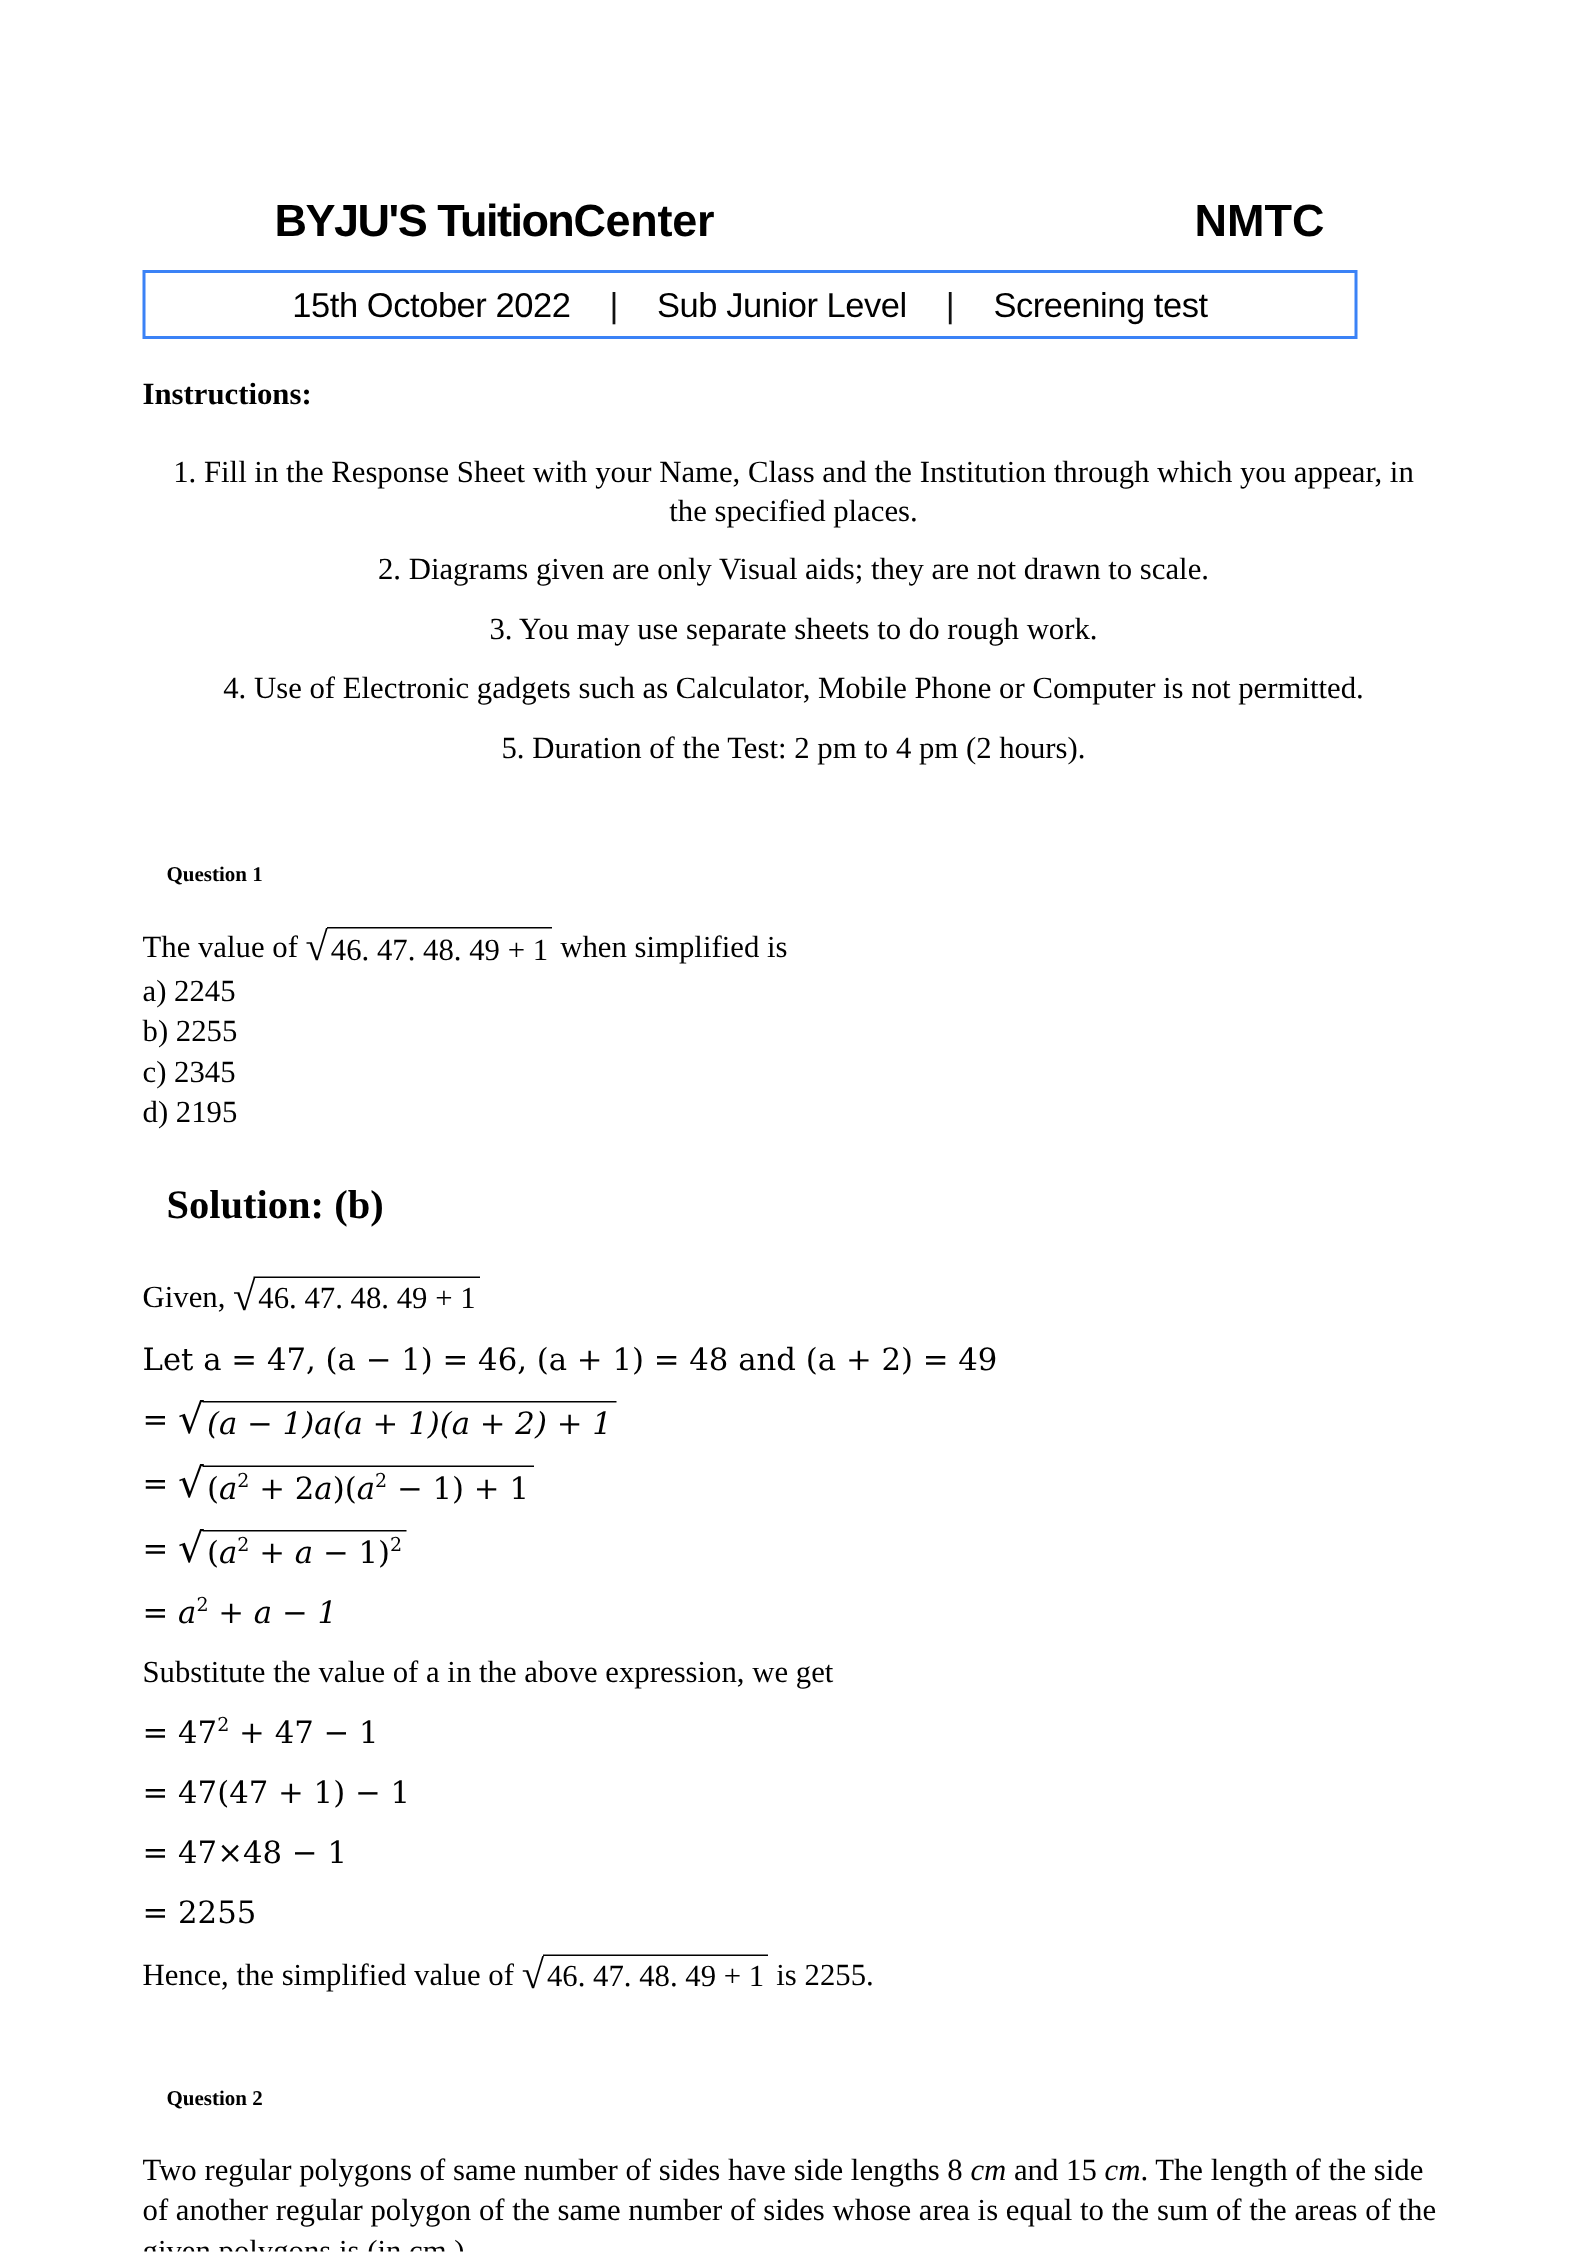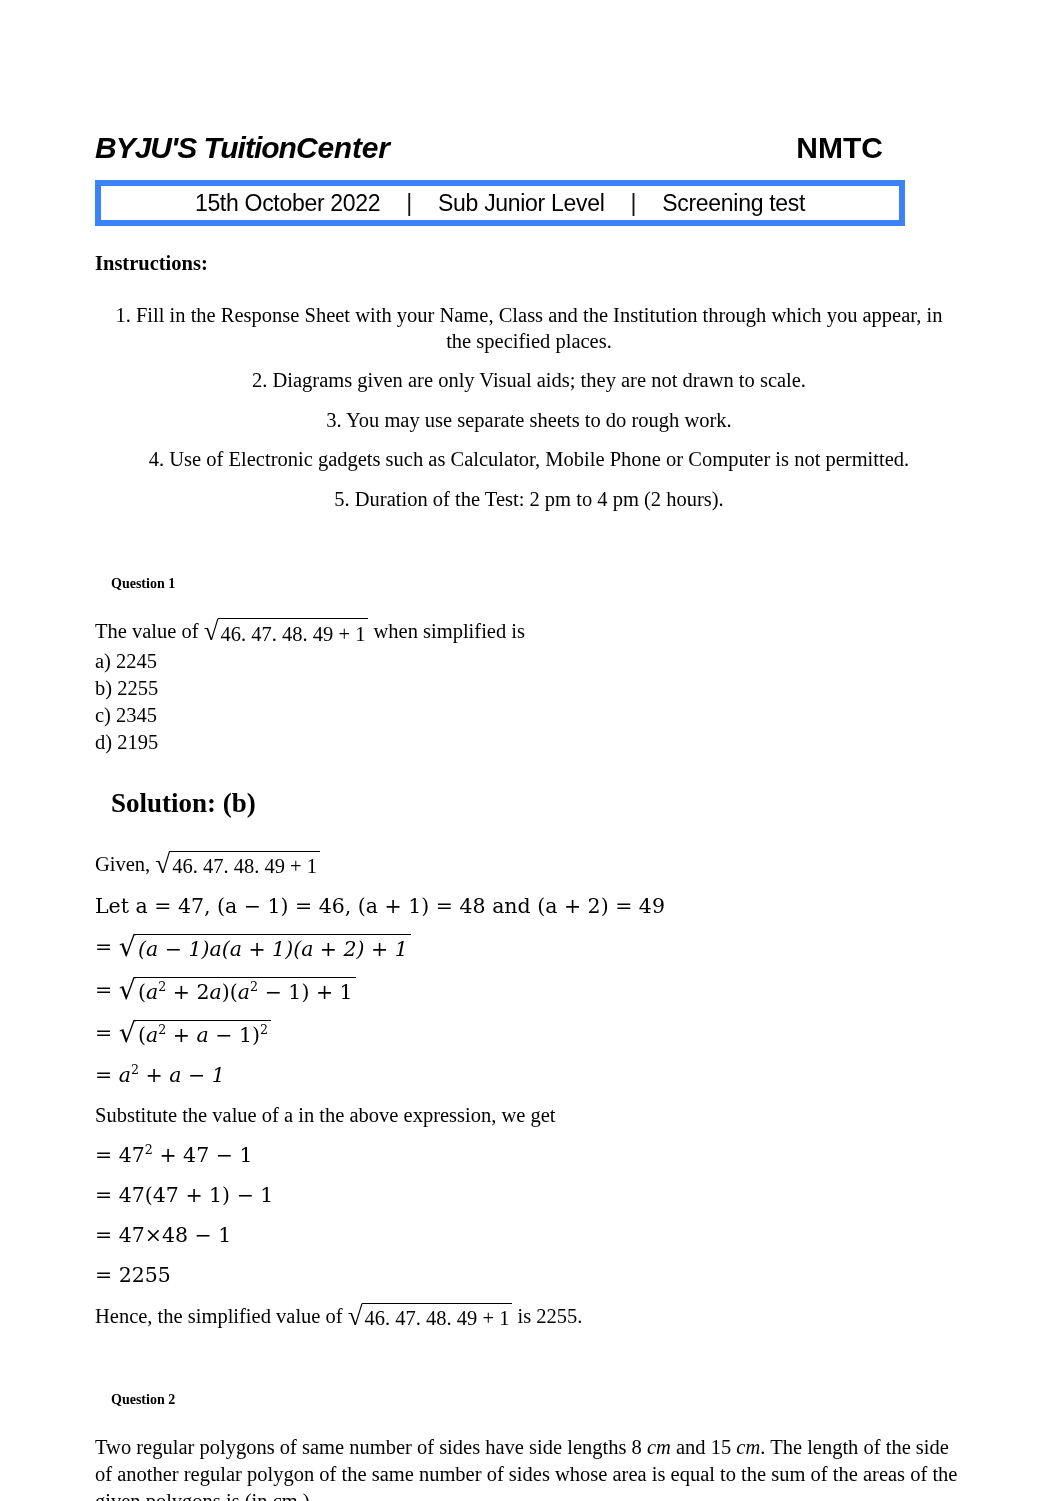--- a/index.html
+++ b/index.html
@@ -32,37 +32,37 @@
     height: 46px;
     display: flex;
     align-items: center;
     justify-content: space-between;
     font-family: "Liberation Sans", "DejaVu Sans", sans-serif;
     font-weight: bold;
     font-size: 30px;
     letter-spacing: -0.2px;
   }
   .brand-title {
-    white-space: nowrap;
-    font-style: italic;
+    margin-left: 88px;
+    white-space: nowrap;
   }
   .brand-title .tight { letter-spacing: -1px; }
   .exam-code {
     margin-right: 22px;
     white-space: nowrap;
     letter-spacing: 0px;
   }
 
   .meta-box {
     position: absolute;
     left: 95px;
     top: 180px;
     width: 810px;
     height: 46px;
-    border: 6px solid #3b82f6;
+    border: 2px solid #3b82f6;
     box-sizing: border-box;
     display: flex;
     align-items: center;
     justify-content: center;
     font-family: "Liberation Sans", "DejaVu Sans", sans-serif;
     font-size: 23px;
     letter-spacing: -0.3px;
     background: #fff;
   }
   .meta-box .seg { white-space: nowrap; }

